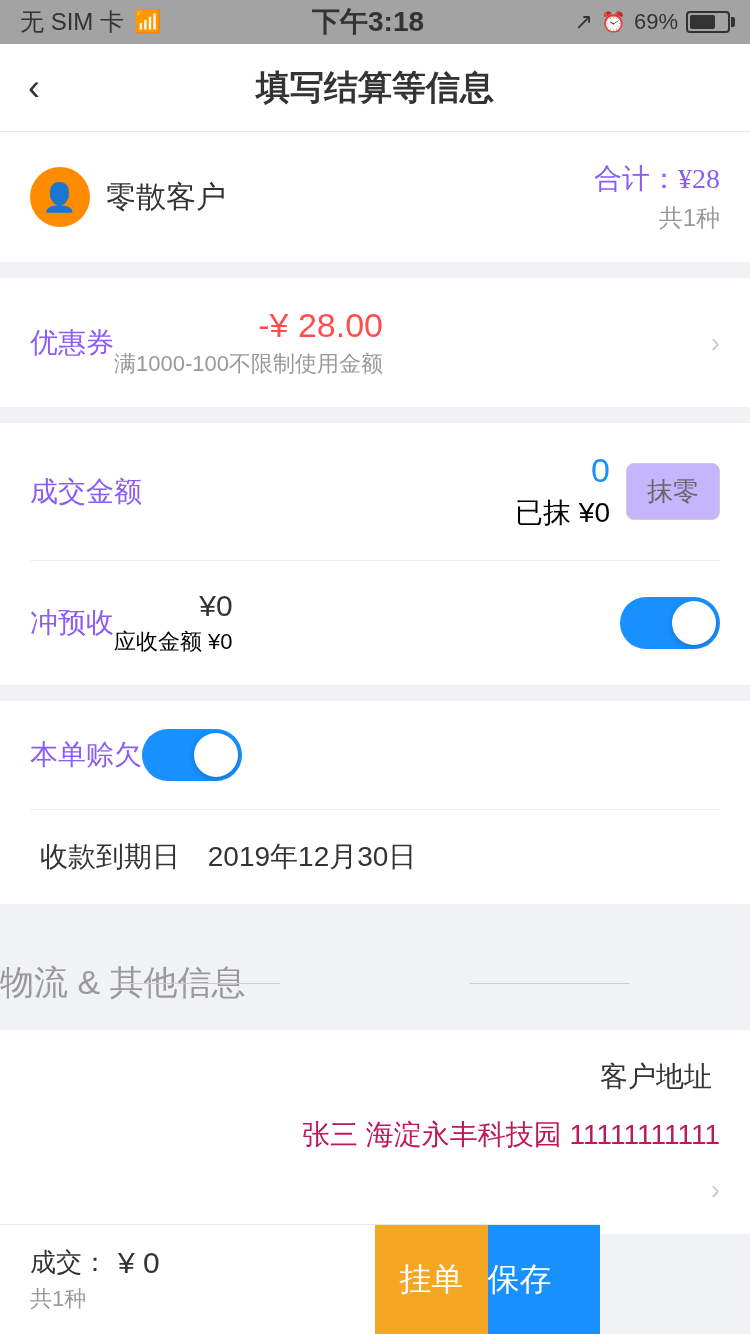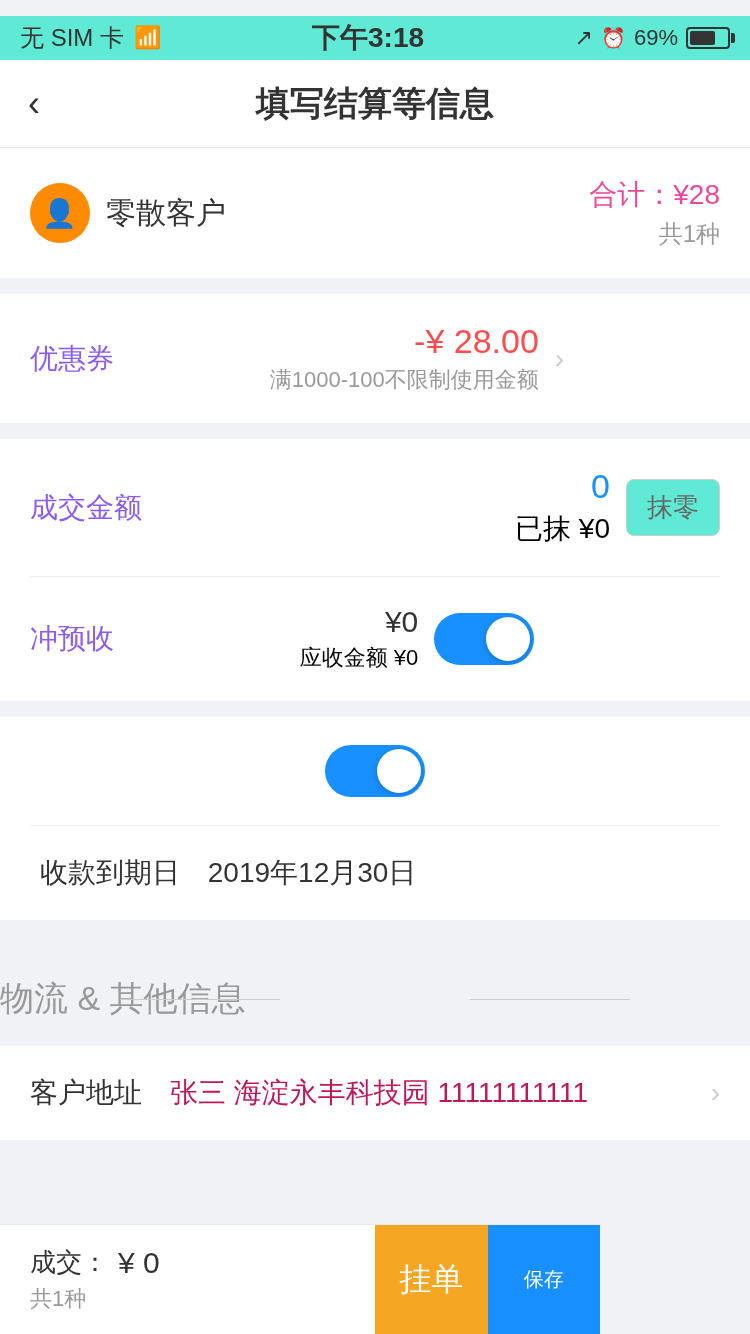--- a/index.html
+++ b/index.html
@@ -9,28 +9,27 @@
       min-height: 1334px;
       font-family: -apple-system, "PingFang SC", "Helvetica Neue", Arial, sans-serif;
       background: #f0f2f5;
       font-size: 28px;
       color: #333;
     }
 
     
     .status-bar {
       height: 44px;
-      background: #5eead4;
+      background: #a3a3a3;
       display: flex;
       align-items: center;
       justify-content: space-between;
       padding: 0 20px;
       font-size: 24px;
       font-weight: 500;
-      margin-top: 16px;
     }
     .status-left { display: flex; align-items: center; gap: 10px; }
     .status-right { display: flex; align-items: center; gap: 8px; }
     .wifi-icon { font-size: 22px; }
     .battery-icon {
       display: inline-block;
       width: 44px;
       height: 22px;
       border: 2px solid #333;
       border-radius: 4px;
@@ -115,21 +114,22 @@
     .customer-name {
       font-size: 30px;
       color: #333;
       font-weight: 500;
     }
     .customer-right {
       text-align: right;
     }
     .total-amount {
       font-size: 28px;
-      color: #ec4899;
+      color: #8b5cf6;
+      font-family: Liberation Serif, serif;
     }
     .total-count {
       font-size: 24px;
       color: #999;
       margin-top: 4px;
     }
 
     
     .divider {
       height: 1px;
@@ -148,21 +148,21 @@
     .row-label {
       font-size: 28px;
       color: #8b5cf6;
       flex-shrink: 0;
     }
     .row-right {
       display: flex;
       align-items: center;
       gap: 16px;
       flex: 1;
-      justify-content: center;
+      justify-content: space-between;
     }
     .row-value-wrap {
       text-align: right;
     }
     .coupon-amount {
       font-size: 34px;
       color: #ff4d4f;
       font-weight: 500;
     }
     .coupon-desc {
@@ -186,21 +186,21 @@
       color: #000000;
       margin-top: 4px;
       text-align: right;
     }
     .round-btn {
       border: 1px solid #ccc;
       border-radius: 8px;
       padding: 10px 20px;
       font-size: 26px;
       color: #666;
-      background: #5eead4;
+      background: #c4b5fd;
       cursor: pointer;
       flex-shrink: 0;
     }
     .deal-right {
       display: flex;
       align-items: center;
       gap: 16px;
     }
 
     
@@ -275,24 +275,25 @@
       width: 160px;
       height: 1px;
       background: #ccc;
     }
     .logistics-header::before { left: 120px; }
     .logistics-header::after { right: 120px; }
 
     
     .address-row {
       display: flex;
-      align-items: center;
+      align-items: flex-end;
       padding: 28px 30px;
       background: #fff;
       gap: 20px;
+      flex-direction: column;
     }
     .address-label {
       font-size: 28px;
       color: #333;
       flex-shrink: 0;
       width: 120px;
     }
     .address-value {
       font-size: 28px;
       color: #be185d;
@@ -342,22 +343,22 @@
       font-size: 32px;
       color: #fff;
       font-weight: 500;
       cursor: pointer;
     }
     .bottom-btn-save {
       flex: 1;
       background: #1890ff;
       display: flex;
       align-items: center;
-      justify-content: center;
-      font-size: 20px;
+      justify-content: flex-start;
+      font-size: 32px;
       color: #fff;
       font-weight: 500;
       cursor: pointer;
     }
   </style>
 </head>
 <body>
 
 <div class="status-bar">
   <div class="status-left">
@@ -432,20 +433,21 @@
           <div class="prepay-amount">¥0</div>
           <div class="prepay-desc">应收金额 ¥0</div>
         </div>
         <div class="toggle-switch"></div>
       </div>
     </div>
   </div>
 
   <div class="section">
     <div class="row-item">
+      <span class="row-label">本单赊欠</span>
       <div class="row-right">
         <div class="toggle-switch"></div>
       </div>
     </div>
 
     <div class="divider"></div>
 
     <div class="due-date-row">
       <span class="due-date-label">收款到期日</span>
       <span class="due-date-value">2019年12月30日</span>

